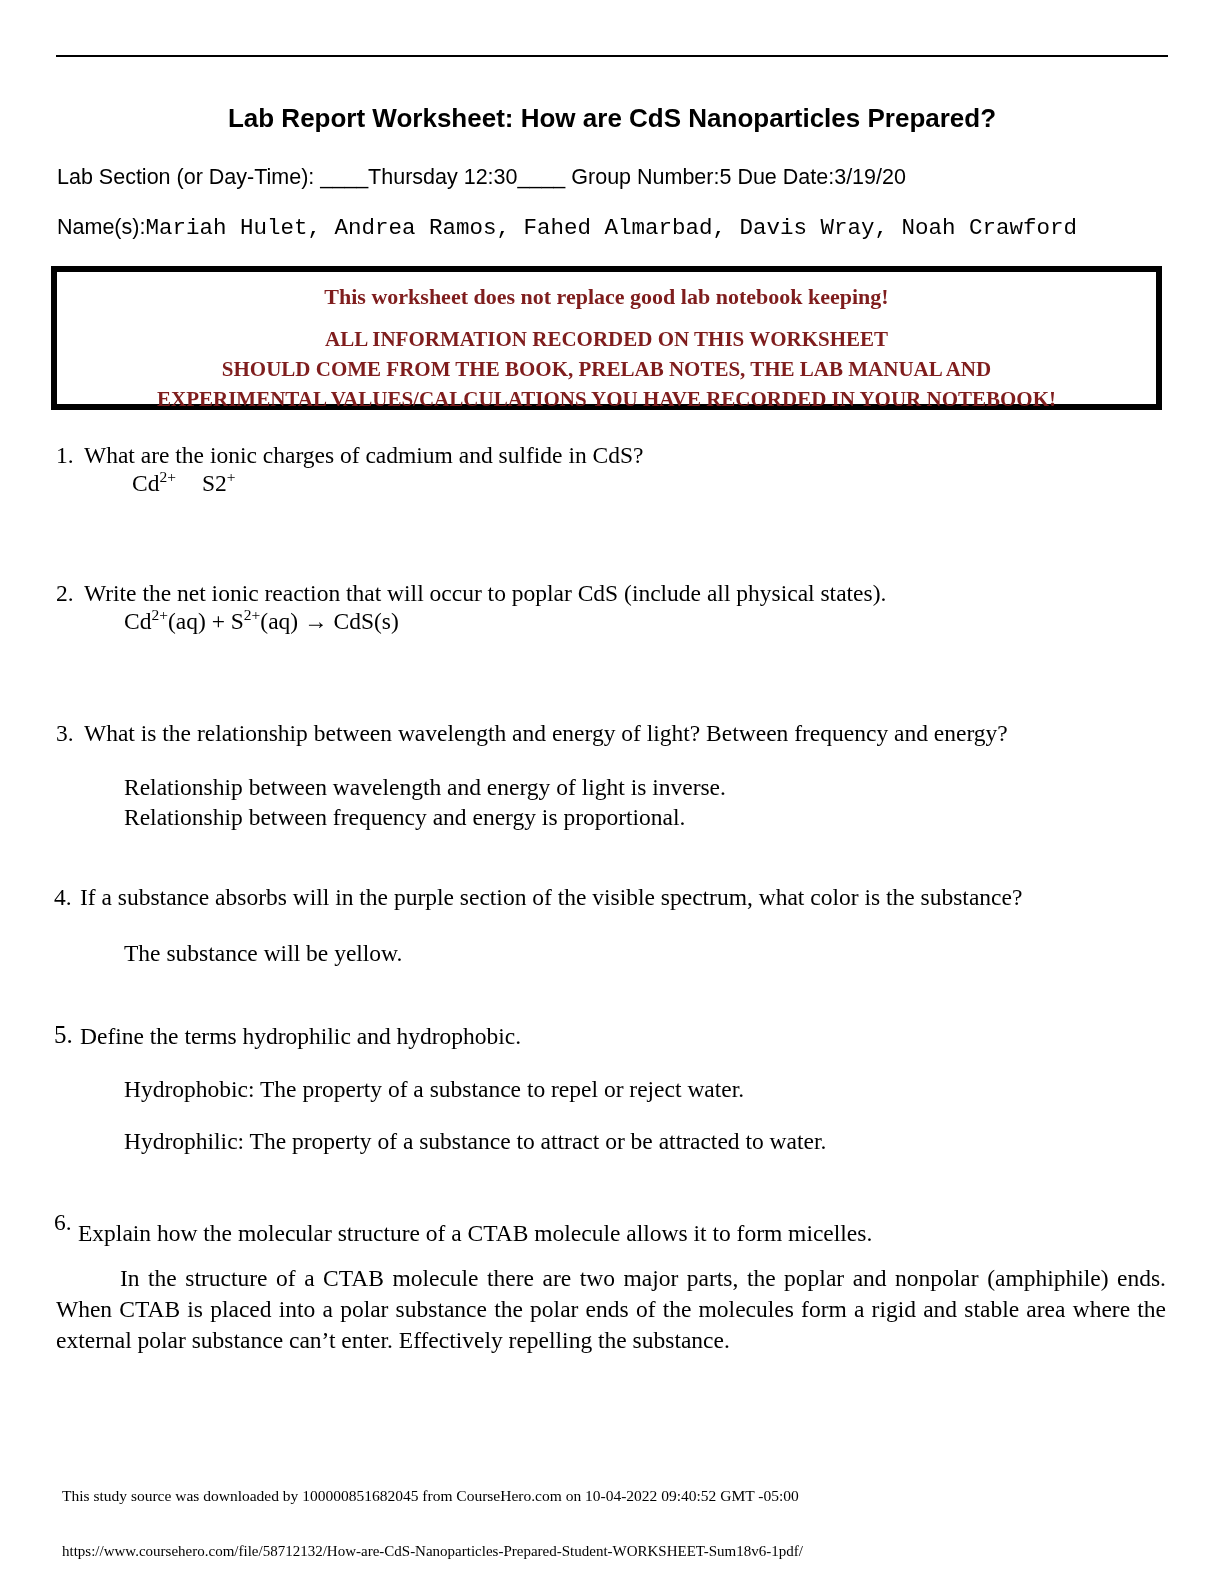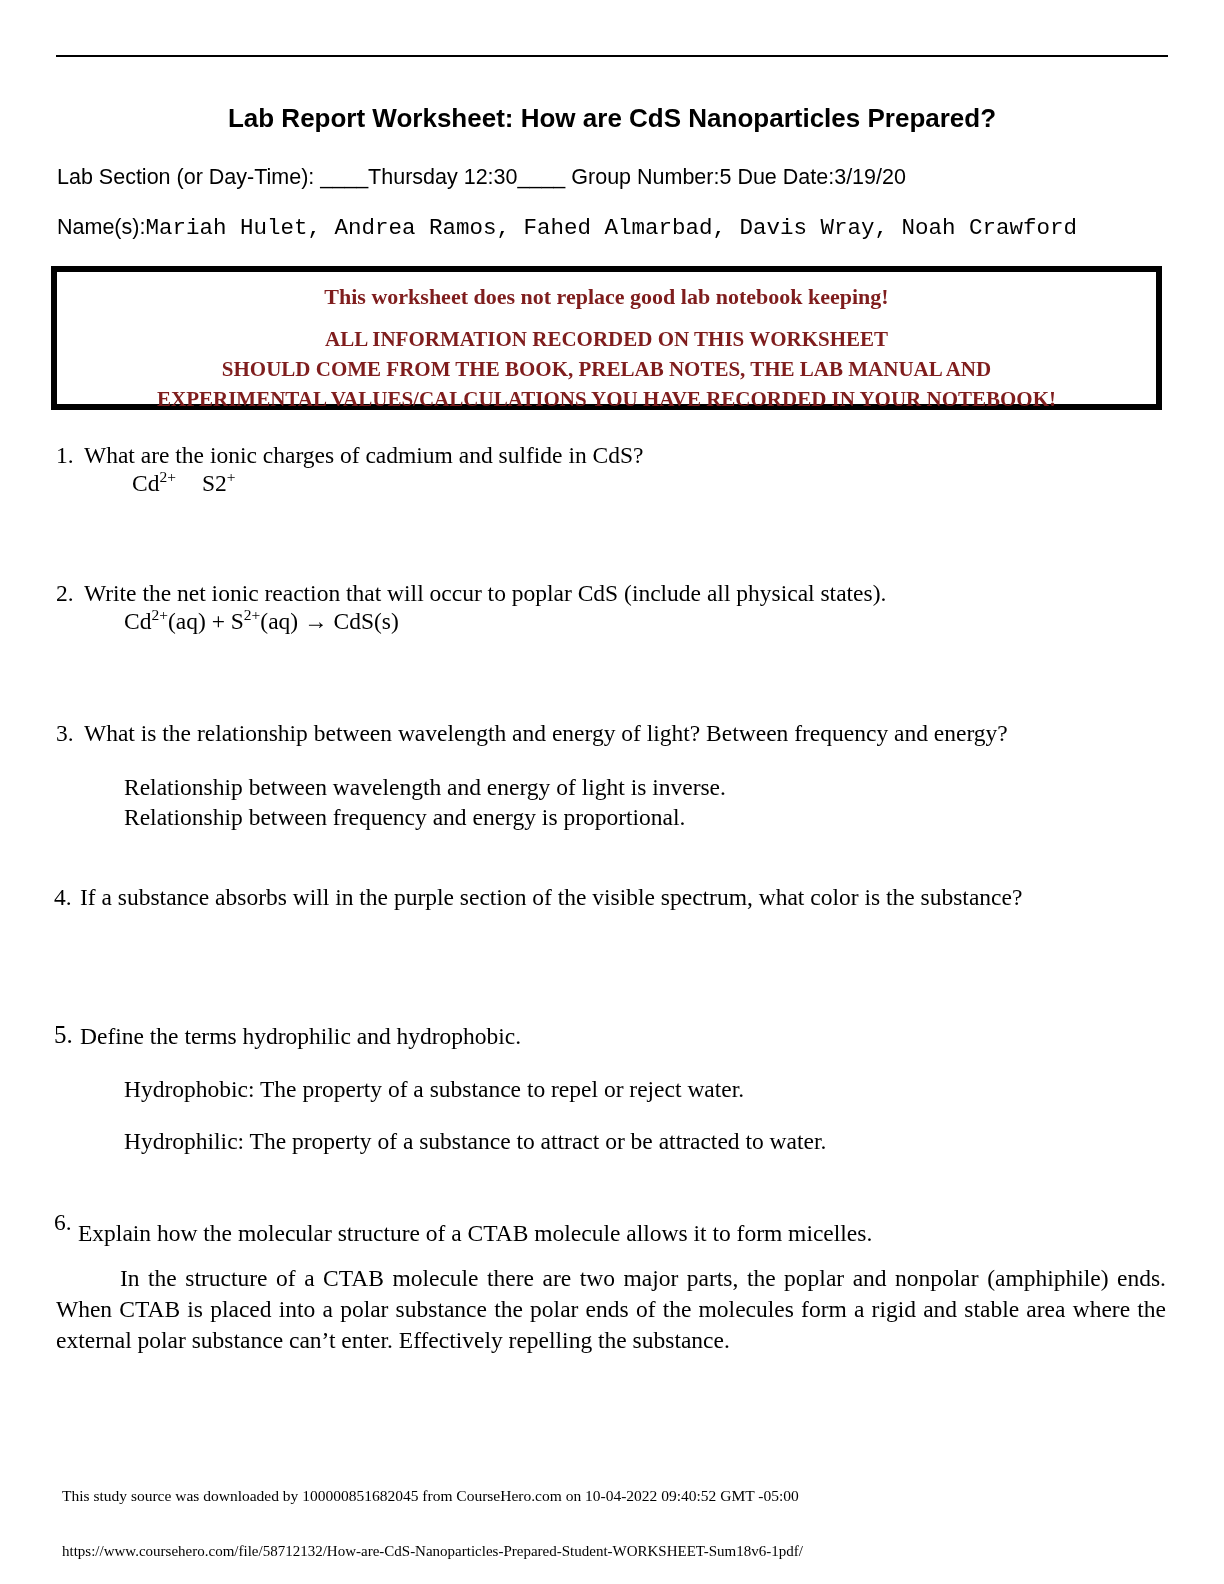--- a/index.html
+++ b/index.html
@@ -225,20 +225,21 @@
 
   <div class="q q-num-hang q3-num">3.</div>
   <div class="q q-body q3-text">What is the relationship between wavelength and energy of light?  Between frequency and energy?</div>
   <div class="ans q3-ans">
     <div>Relationship between wavelength and energy of light is inverse.</div>
     <div>Relationship between frequency and energy is proportional.</div>
   </div>
 
   <div class="q q4-num">4.</div>
   <div class="q q4-text">If a substance absorbs will in the purple section of the visible spectrum, what color is the substance?</div>
+  <div class="ans q4-ans">The substance will be yellow.</div>
 
   <div class="q q5-num">5.</div>
   <div class="q q5-text">
     <span>Define the terms </span><b>hydrophilic</b><span> and </span><b>hydrophobic.</b>
   </div>
   <div class="ans q5-ans-a">
     <b>Hydrophobic:</b><span> The property of a substance to repel or reject water.</span>
   </div>
   <div class="ans q5-ans-b">
     <b>Hydrophilic:</b><span> The property of a substance to attract or be attracted to water.</span>

